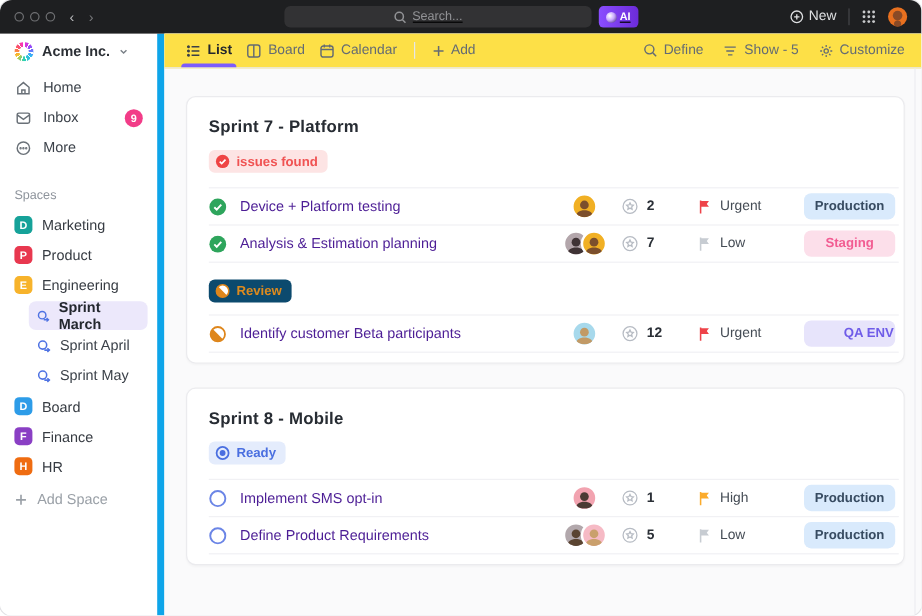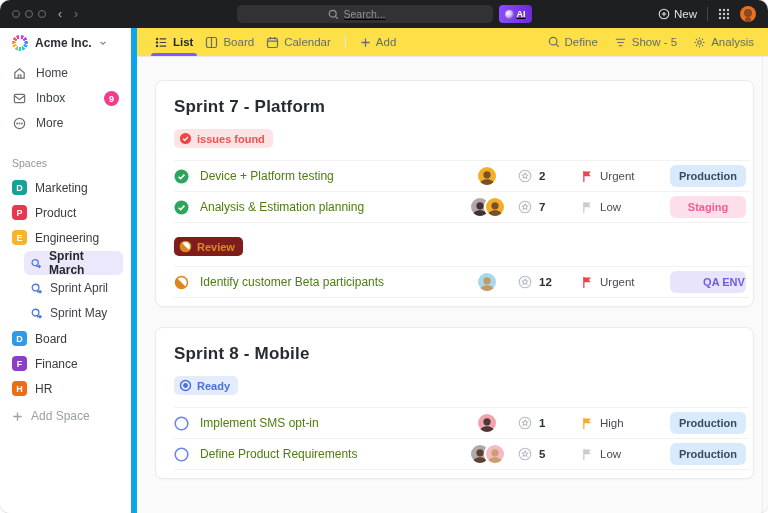--- a/index.html
+++ b/index.html
@@ -56,29 +56,29 @@
   .tab{display:flex;align-items:center;gap:5px;font-size:11.5px;color:#646b73;padding:0 6px;height:100%;position:relative;}
   .tab.active{color:#23272e;font-weight:700;}
   .tab.active:after{content:"";position:absolute;left:2px;right:2px;bottom:0;height:3px;border-radius:3px 3px 0 0;background:#7c5cfc;}
   .tab-div{width:1px;height:14px;background:#e6e6e9;margin:0 8px;}
   .tbr{margin-left:auto;display:flex;align-items:center;gap:16px;}
   .tbr .tab{padding:0;}
 
   
   .content{padding:23px 14px 0 18px;overflow:hidden;flex:1;}
   .card{background:#fff;border:1px solid #ebebee;border-radius:8px;box-shadow:0 1px 2px rgba(20,20,40,.03);padding:16px 4px 8px 18px;margin-bottom:20px;}
-  .card h2{margin:0 0 12px 0;font-size:17px;letter-spacing:.2px;color:#272c33;font-weight:700;}
+  .card h2{margin:0 0 12px 0;font-size:14px;letter-spacing:.2px;color:#272c33;font-weight:700;}
   .gbadge{display:inline-flex;align-items:center;gap:5px;height:19px;padding:0 8px 0 5px;border-radius:5px;font-size:11px;font-weight:600;margin-bottom:12px;}
   .gbadge.red{background:#fde4e4;color:#f05252;}
-  .gbadge.amber{background:#7f1d1d;color:#dd8a1e;margin:14px 0 10px 0;}
+  .gbadge.amber{background:#0c4a6e;color:#dd8a1e;margin:14px 0 10px 0;}
   .gbadge.blue{background:#e4ecfc;color:#4a6fe0;}
   .rows{border-bottom:1px solid #f1f1f4;}
   .trow{display:flex;align-items:center;height:31px;border-top:1px solid #f1f1f4;padding-right:3px;}
   .t-st{flex:0 0 16px;display:flex;align-items:center;}
-  .t-name{flex:1;font-size:12px;color:#4d7c0f;padding-left:10px;}
+  .t-name{flex:1;font-size:12px;color:#4c1d95;padding-left:10px;}
   .t-avs{flex:0 0 62px;display:flex;justify-content:center;}
   .t-pts{flex:0 0 64px;display:flex;align-items:center;gap:7px;}
   .t-pts b{font-size:11.5px;color:#2b3037;font-weight:700;}
   .t-prio{flex:0 0 88px;display:flex;align-items:center;gap:7px;font-size:11.5px;color:#454c55;}
   .t-env{flex:0 0 76px;height:22px;border-radius:6px;display:flex;align-items:center;justify-content:center;font-size:11px;font-weight:600;}
   .env-blue{background:#d9eafc;color:#374b61;}
   .env-pink{background:#fcdfea;color:#f25c92;}
   .env-purple{background:#e7e4fb;color:#6f5ce8;padding-left:32px;}
   .av{width:22px;height:22px;border-radius:50%;border:2px solid #fff;display:flex;align-items:flex-end;justify-content:center;overflow:hidden;}
   .av+.av{margin-left:-7px;}
@@ -288,21 +288,21 @@
             <svg width="13" height="13" viewBox="0 0 14 14" fill="none" stroke="#646b73" stroke-width="1.3">
                 <path d="M2 3.5h10M3.5 7h7M5 10.5h4"></path>
               </svg>
             <span>Show - 5</span>
           </div>
           <div class="tab">
             <svg width="13" height="13" viewBox="0 0 16 16" fill="none" stroke="#646b73" stroke-width="1.3">
                 <circle cx="8" cy="8" r="2.2"></circle>
                 <path d="M8 1.8v2M8 12.2v2M1.8 8h2M12.2 8h2M3.6 3.6l1.4 1.4M11 11l1.4 1.4M12.4 3.6 L11 5M5 11l-1.4 1.4"></path>
               </svg>
-            <span>Analysis</span>
+            <span>Customize</span>
           </div>
         </div>
       </div>
 
       <div class="content">
 
         <div class="card">
           <h2>Sprint 7 - Platform</h2>
           <div><span class="gbadge red">
             <svg width="13" height="13" viewBox="0 0 14 14">

